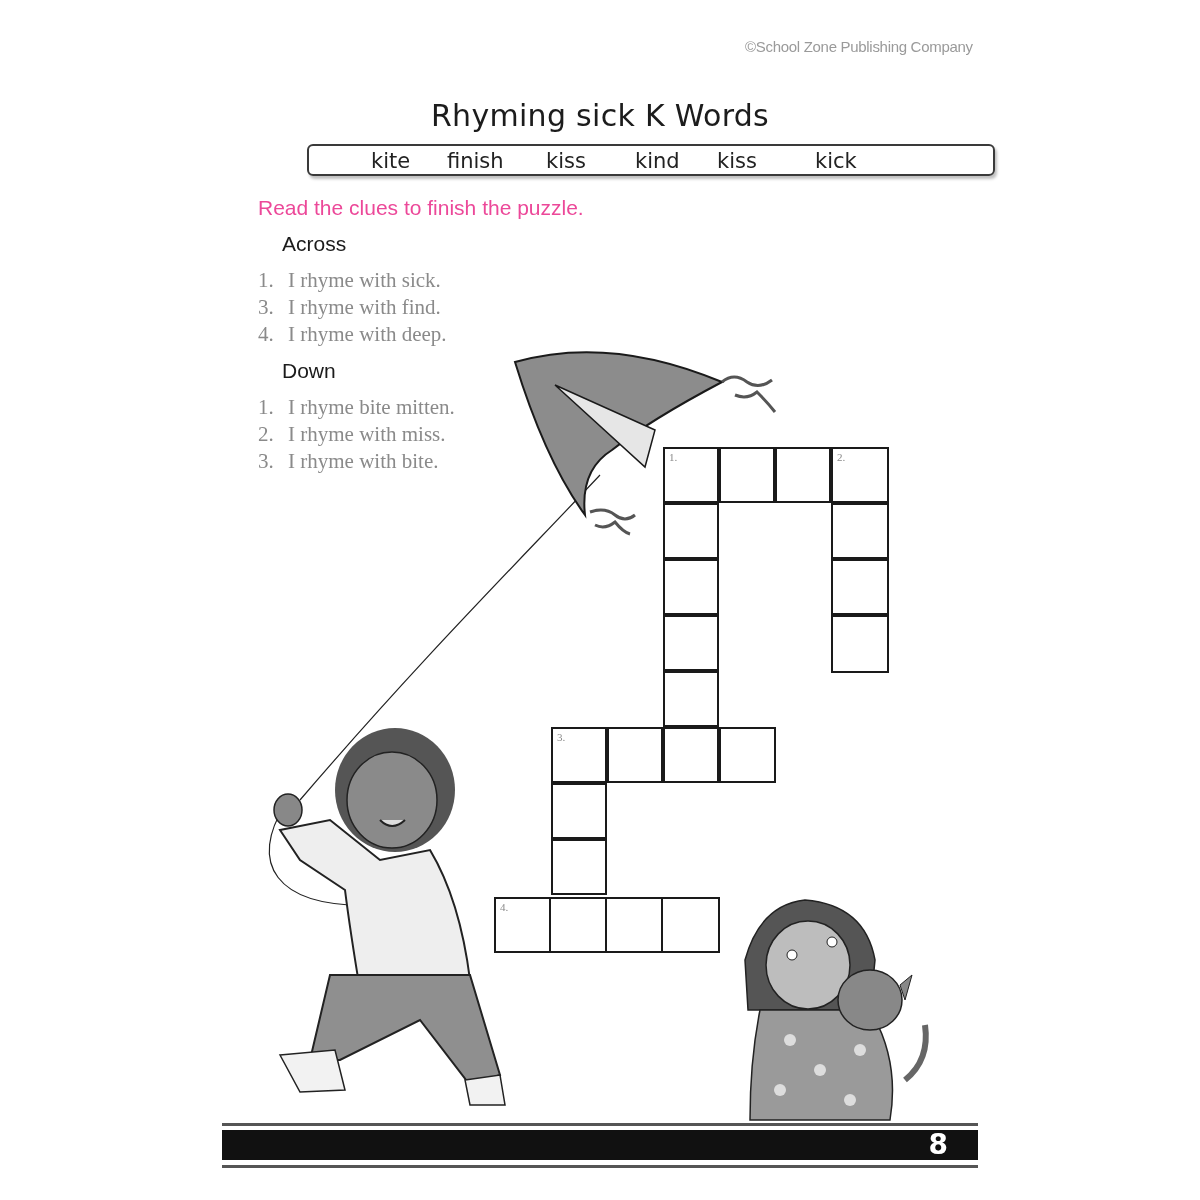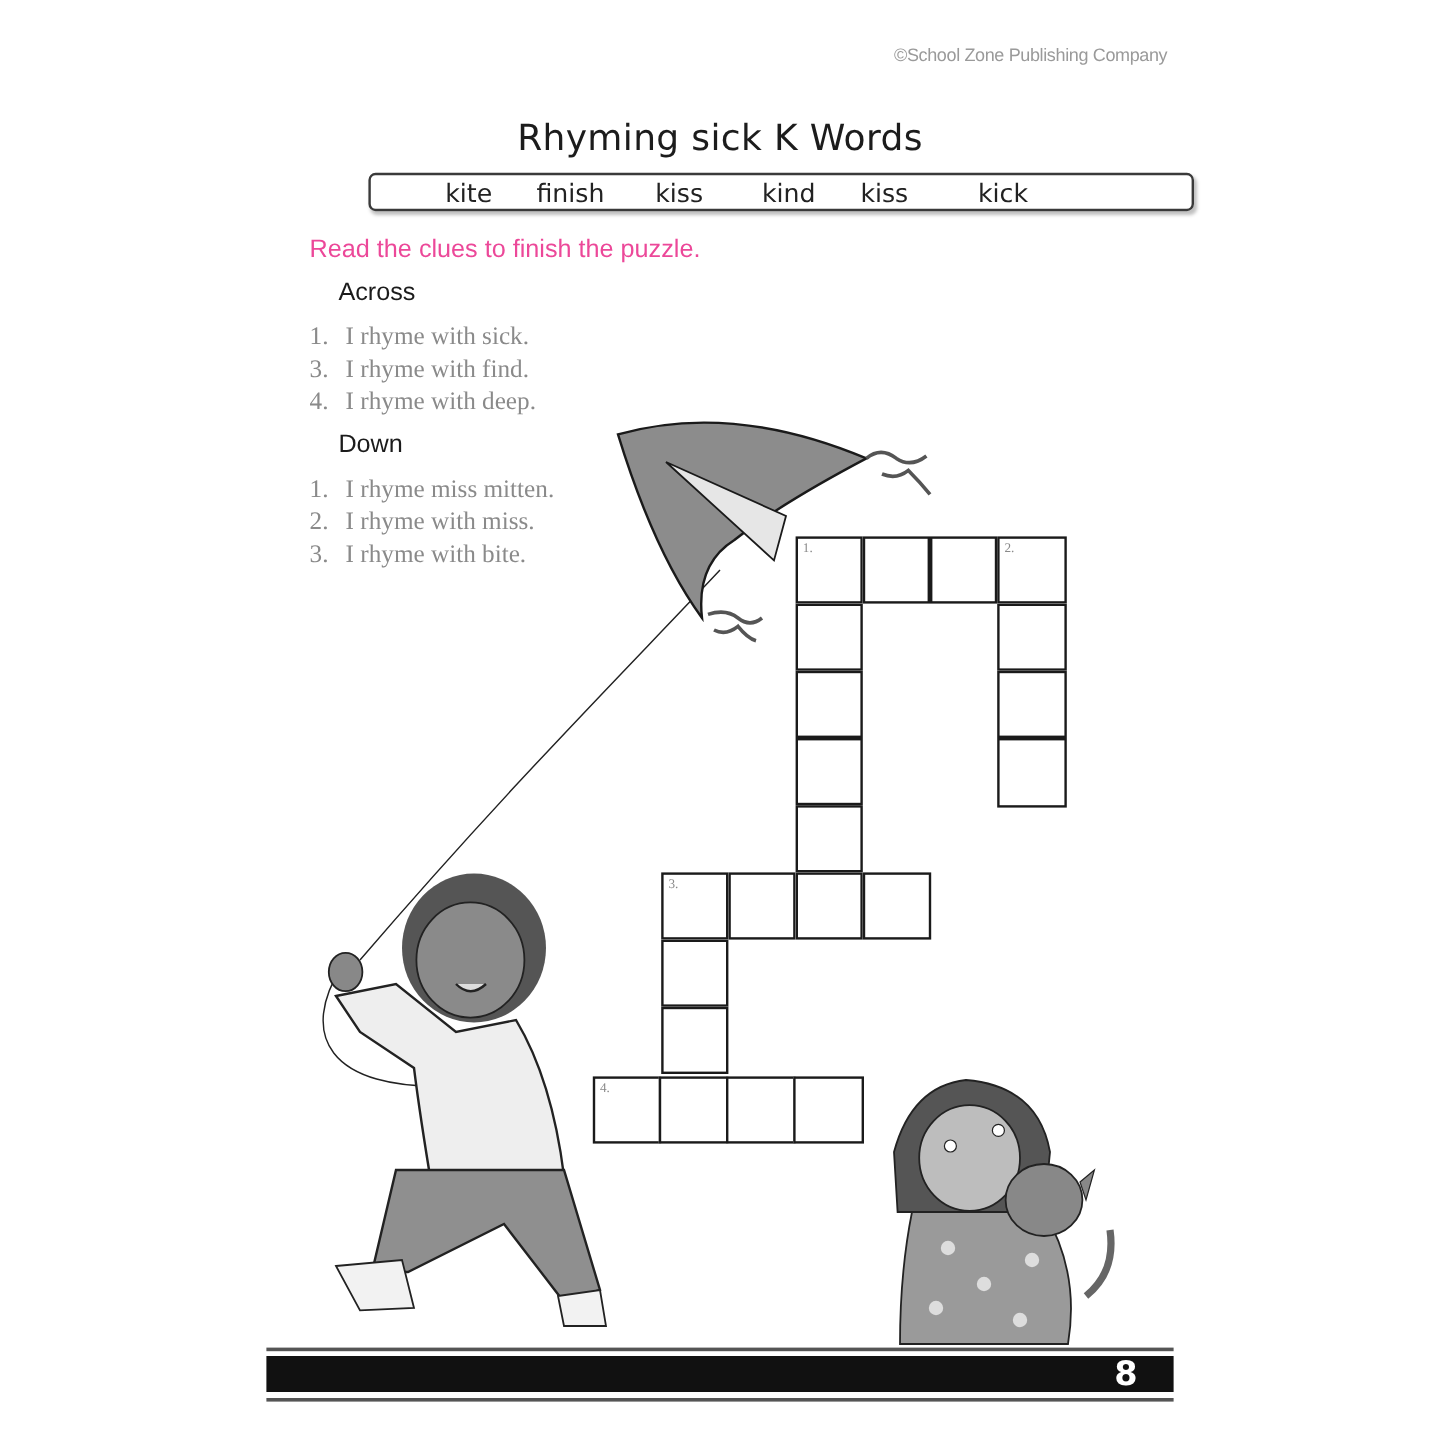--- a/index.html
+++ b/index.html
@@ -42,21 +42,21 @@
 </div>
 
 <div class="abs instructions">Read the clues to finish the puzzle.</div>
 
 <div class="abs section-head" style="top:232px">Across</div>
 <div class="abs clue" style="top:268px"><span class="num">1.</span><span>I rhyme with sick.</span></div>
 <div class="abs clue" style="top:295px"><span class="num">3.</span><span>I rhyme with find.</span></div>
 <div class="abs clue" style="top:322px"><span class="num">4.</span><span>I rhyme with deep.</span></div>
 
 <div class="abs section-head" style="top:359px">Down</div>
-<div class="abs clue" style="top:395px"><span class="num">1.</span><span>I rhyme miss mitten.</span></div>
+<div class="abs clue" style="top:395px"><span class="num">1.</span><span>I rhyme bite mitten.</span></div>
 <div class="abs clue" style="top:422px"><span class="num">2.</span><span>I rhyme with miss.</span></div>
 <div class="abs clue" style="top:449px"><span class="num">3.</span><span>I rhyme with bite.</span></div>
 
 <svg class="abs" style="left:0;top:0" width="1200" height="1200">
 
   <path d="M600 475 C 520 560, 420 660, 300 800" stroke="#222" stroke-width="1.2" fill="none"></path>
   <path d="M285 805 C 250 860, 270 910, 380 905" stroke="#222" stroke-width="1.2" fill="none"></path>
 
   <g>
     <path d="M515 362 Q 610 335 722 382 Q 650 420 612 450 Q 580 470 585 515 Q 545 460 515 362 Z" fill="#8c8c8c" stroke="#1a1a1a" stroke-width="2"></path>

